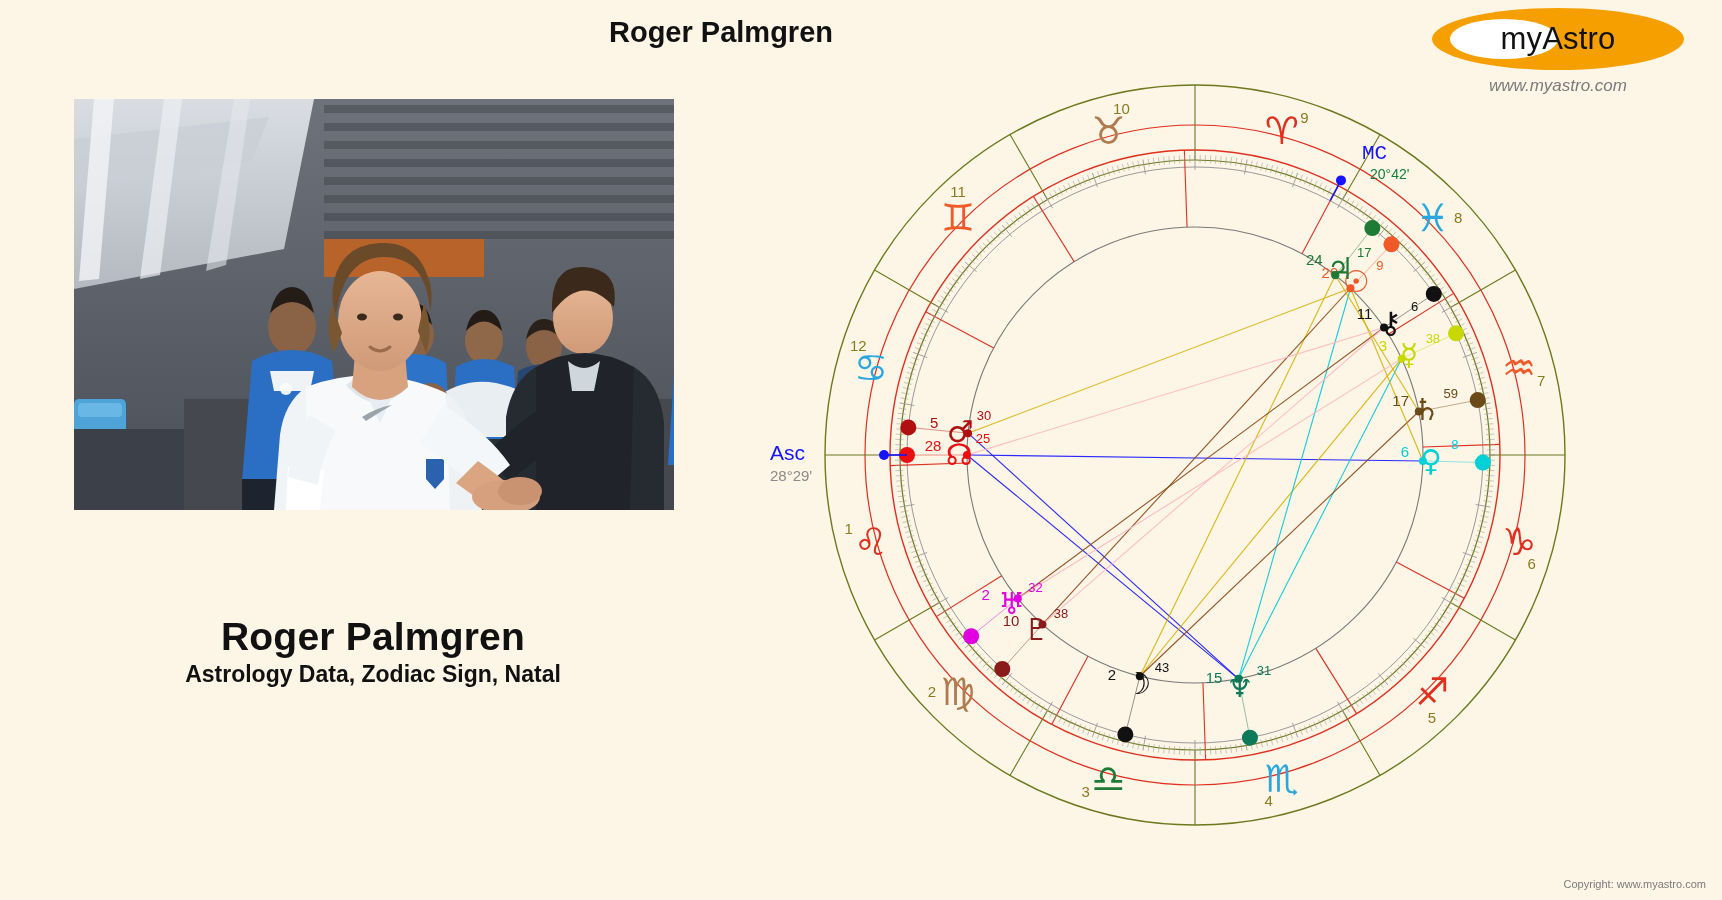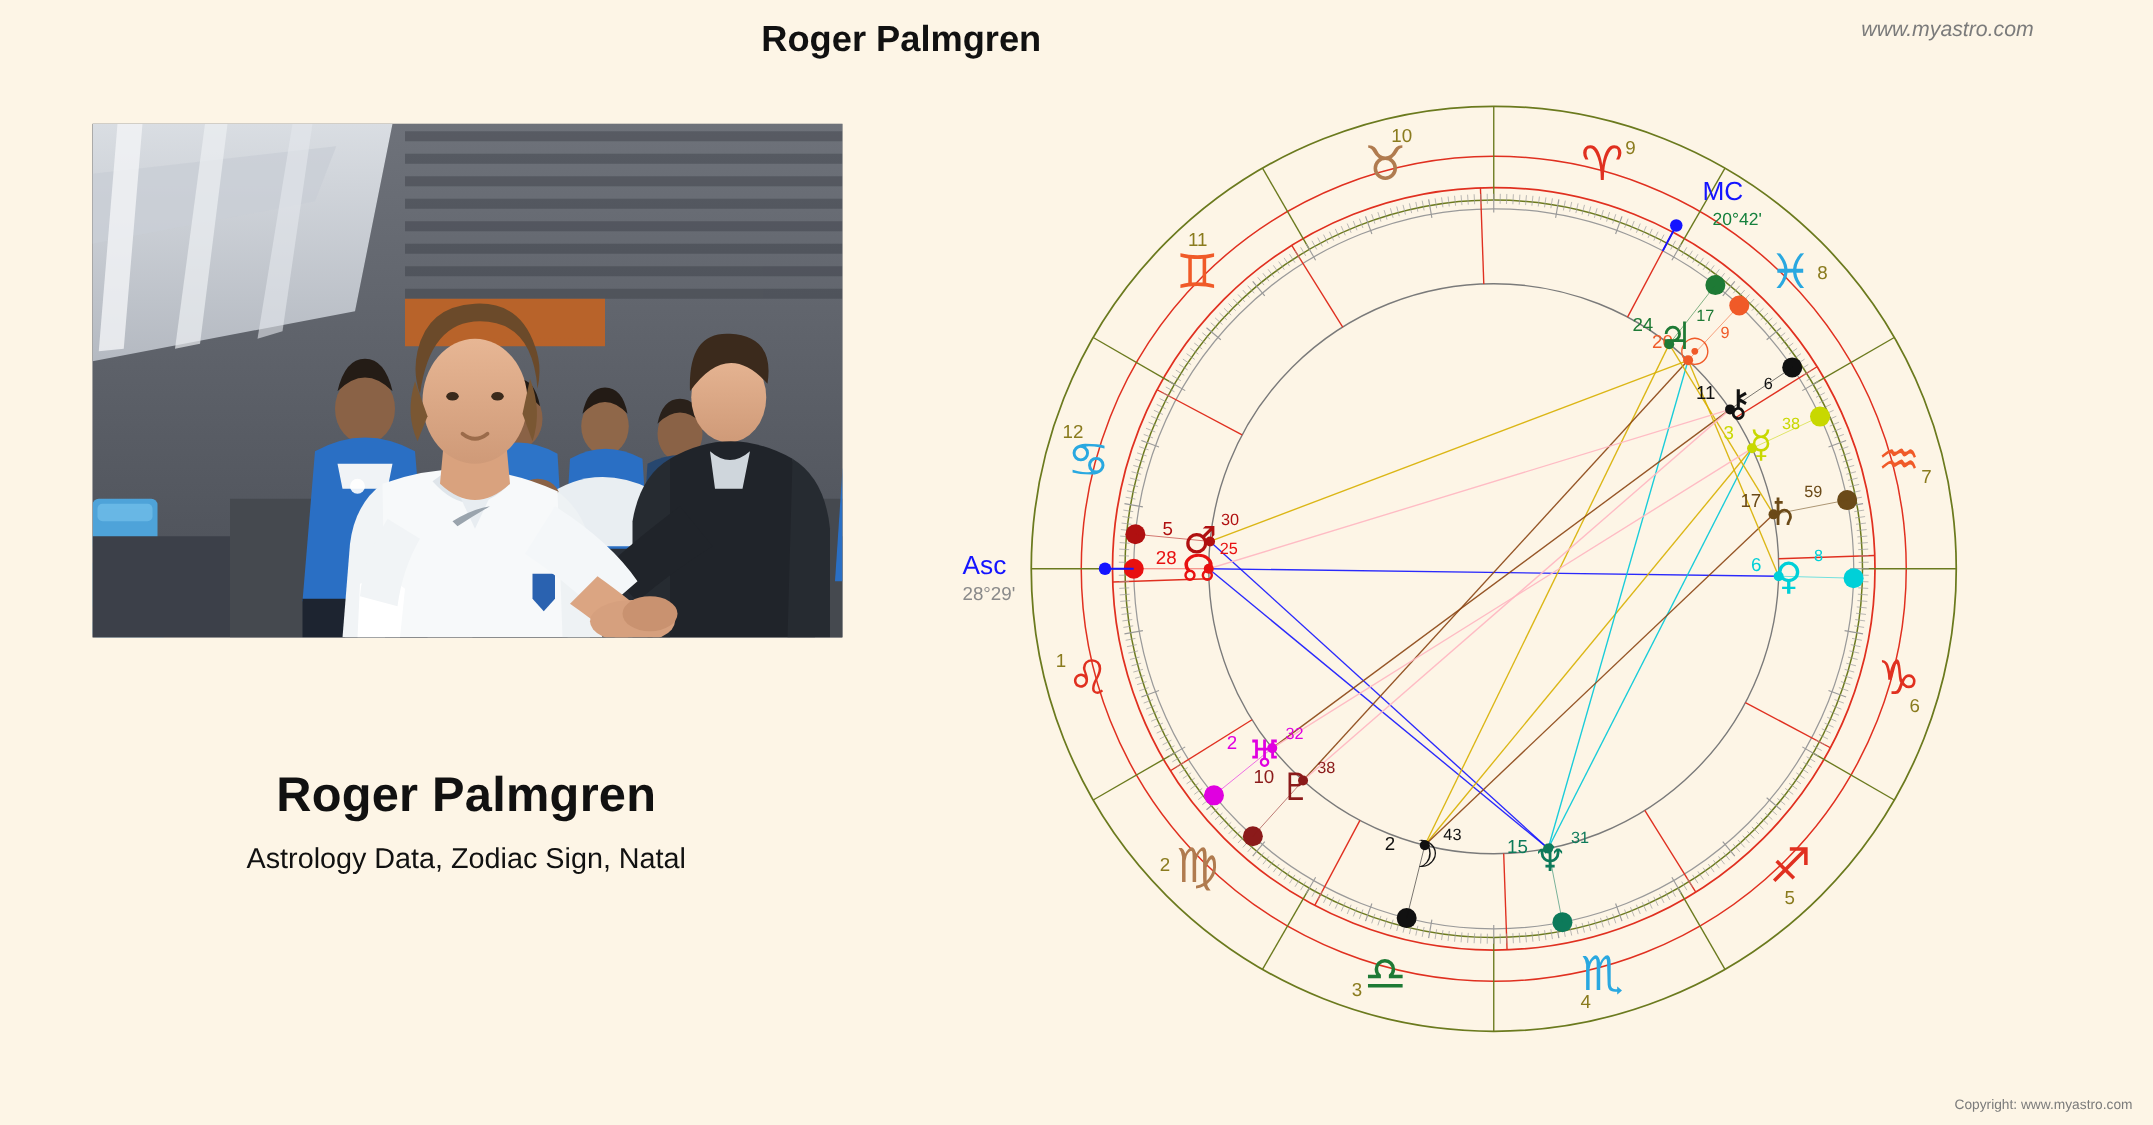--- a/index.html
+++ b/index.html
@@ -43,49 +43,55 @@
     overflow:hidden;background:#5d6168;
   }
   .photo svg{display:block;}
 
   
   .caption{
     position:absolute;left:0;top:615px;width:746px;text-align:center;
   }
   .caption .cap-name{font-size:39px;font-weight:bold;color:#111;letter-spacing:.2px;}
   .caption .cap-sub{
-    font-size:23px;font-weight:normal;color:#111;margin-top:12px;line-height:1.35;
+    font-size:23px;font-weight:bold;color:#111;margin-top:0;line-height:1.35;
   }
 
   
   .copyright{
     position:absolute;right:16px;bottom:10px;
     font-size:11px;color:#7b7b7b;
   }
 
   
   .chart{position:absolute;left:800px;top:60px;width:790px;height:790px;}
   .chart svg{display:block;}
   .asc-label{position:absolute;left:-30px;top:381px;text-align:left;width:100px;}
   .asc-label .lbl{font-size:21px;color:#1414ff;}
   .asc-label .deg{font-size:15px;color:#8a8a8a;margin-top:2px;}
   .mc-label{position:absolute;left:562px;top:82px;}
-  .mc-label .lbl{font-size:21px;color:#1414ff;}
+  .mc-label .lbl{font-size:21px;color:#1414ff;font-family:Liberation Mono, monospace;}
   .mc-label .deg{font-size:14px;color:#15803d;margin-top:1px;margin-left:8px;}
 </style>
 </head>
 <body>
 
 <div class="page">
 
   <div class="main-title">
     <span>Roger Palmgren</span>
   </div>
 
   <div class="logo-wrap">
+    <div class="logo-oval">
+      <div class="logo-inner-oval"></div>
+      <div class="logo-text">
+        <span class="my">my</span><span class="astro">Astro</span>
+      </div>
+    </div>
     <div class="logo-url">www.myastro.com</div>
   </div>
 
   <div class="photo">
     <svg width="600" height="411" viewBox="0 0 600 411" xmlns="http://www.w3.org/2000/svg">
       <defs>
         <linearGradient id="stand" x1="0" y1="0" x2="0" y2="1">
           <stop offset="0" stop-color="#6e727a"></stop>
             <stop offset="1" stop-color="#4a4e56"></stop>
         </linearGradient>

